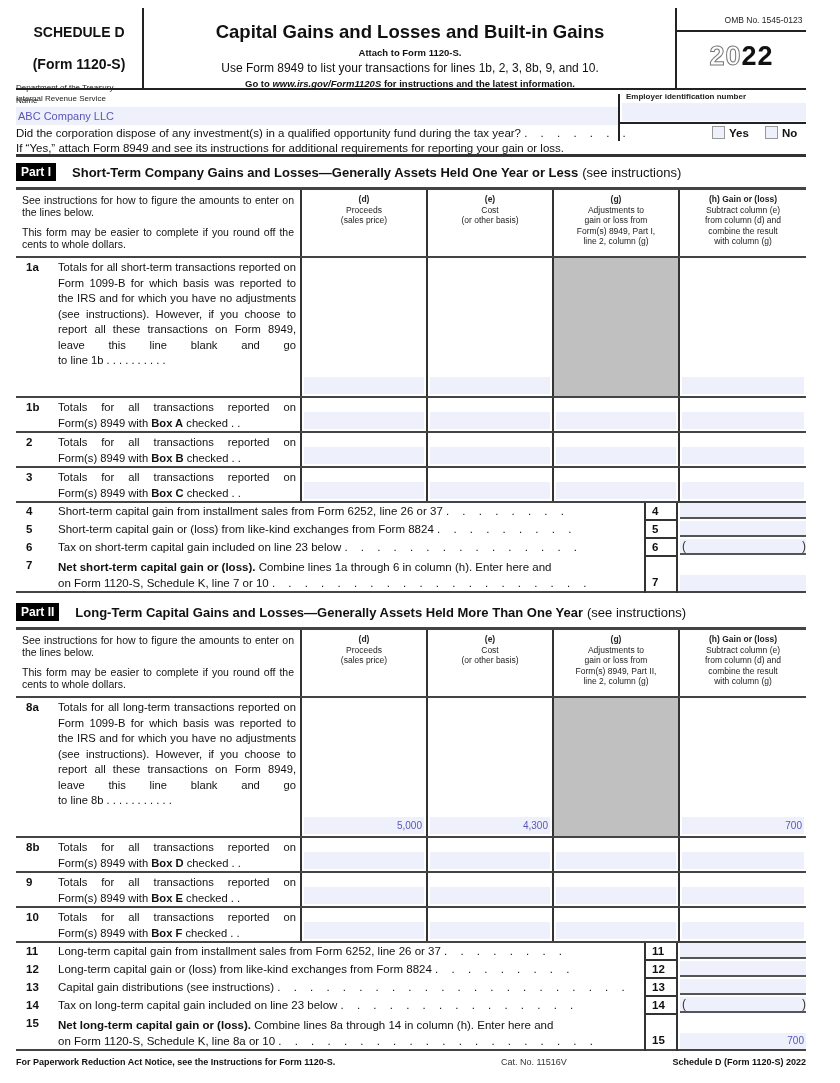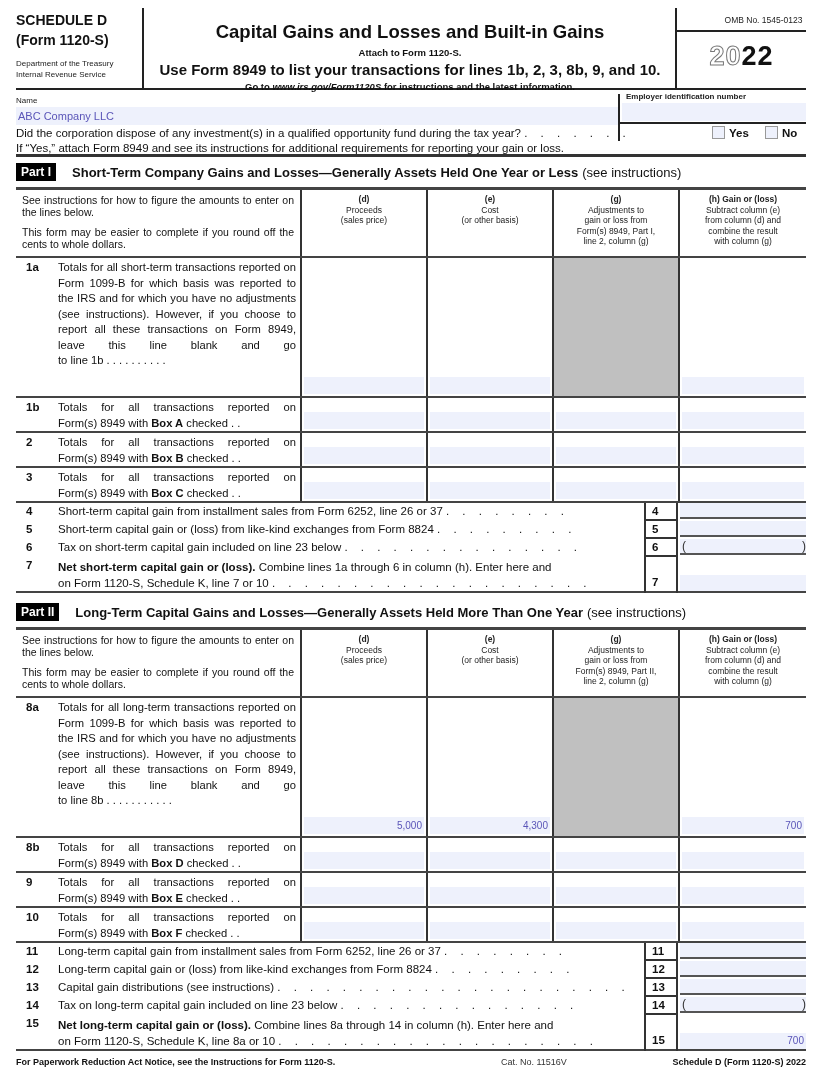--- a/index.html
+++ b/index.html
@@ -4,26 +4,26 @@
 <style>
   * { box-sizing: border-box; margin: 0; padding: 0; }
   html, body { width: 840px; height: 1083px; background: #ffffff; overflow: hidden; }
   body { font-family: "Liberation Sans", sans-serif; color: #111; position: relative; }
 
   .page { position: absolute; left: 16px; top: 8px; width: 790px; }
 
   
   .hdr { position: relative; height: 82px; border-bottom: 2px solid #222; }
   .hdr-left { position: absolute; left: 0; top: 0; width: 128px; height: 82px; border-right: 2px solid #222; }
-  .sched { font-weight: bold; font-size: 14px; line-height: 16px; margin-top: 4px; }
+  .sched { font-weight: bold; font-size: 14px; line-height: 16px; margin-top: 16px; text-align: center; }
   .dept { font-size: 8px; line-height: 11px; margin-top: 10px; color: #222; }
   .hdr-mid { position: absolute; left: 130px; top: 0; width: 528px; text-align: center; }
   .title { font-weight: bold; font-size: 18.5px; margin-top: 13px; }
   .sub1 { font-weight: bold; font-size: 9.5px; margin-top: 4px; }
-  .sub2 { font-weight: bold; font-size: 15px; margin-top: 3px; }
+  .sub2 { font-weight: normal; font-size: 12px; margin-top: 3px; }
   .sub3 { font-weight: bold; font-size: 9.5px; margin-top: 3px; }
   .sub3 i { font-style: italic; }
   .hdr-right { position: absolute; left: 659px; top: 0; width: 131px; height: 82px; border-left: 2px solid #222; }
   .omb { font-size: 8.5px; text-align: center; padding-top: 7px; height: 24px; border-bottom: 2px solid #222; color: #222; padding-left: 44px; }
   .year { text-align: center; font-size: 27px; font-weight: bold; margin-top: 9px; letter-spacing: 1px; }
   .year .outline { color: #fff; -webkit-text-stroke: 1px #777; }
 
   
   .name-row { position: relative; height: 34px; border-bottom: 2px solid #222; }
   .name-cell { position: absolute; left: 0; top: 4px; width: 604px; height: 47px; border-right: 2px solid #222; }

